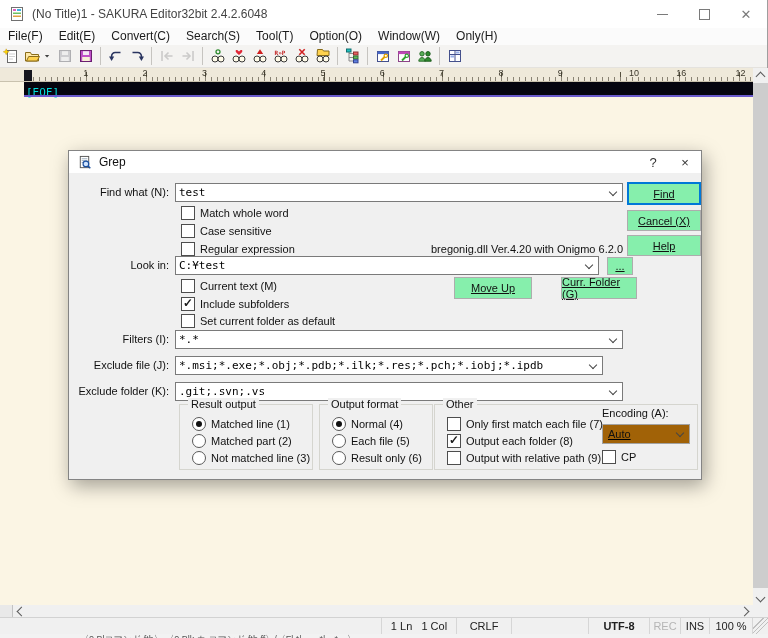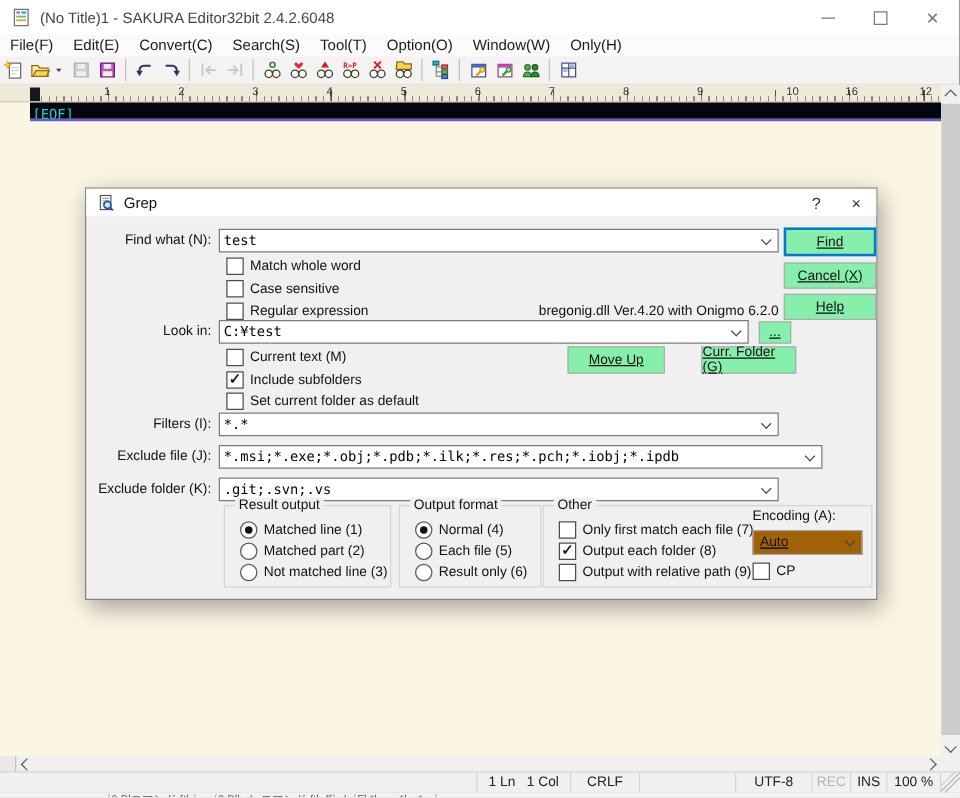--- a/index.html
+++ b/index.html
@@ -345,21 +345,21 @@
           <span class="chev right"></span>
         </div>
     </div>
     <div class="scorner"></div>
 
     <div class="statusbar">
         <div class="sspacer"></div>
         <div class="sf" style="width: 74px;">1 Ln &nbsp;&nbsp;1 Col</div>
         <div class="sf" style="width: 54px;">CRLF</div>
         <div class="sf" style="width: 76px;"></div>
-        <div class="sf" style="width: 60px;">UTF-8</div>
+        <div class="sf" style="width: 60px; font-weight: bold;">UTF-8</div>
         <div class="sf muted" style="width: 30px;">REC</div>
         <div class="sf" style="width: 28px;">INS</div>
         <div class="sf" style="width: 42px;">100 %</div>
         <div class="grip"></div>
       </div>
 
     <div class="dialog">
       <div class="dtitle">
         <span class="dicon">
           <svg viewBox="0 0 16 16">
@@ -426,21 +426,21 @@
       </div>
 
       <div class="flabel" style="left:0;top:182px;">Filters (I):</div>
       <div class="combo" style="left:106px;top:179px;width:448px;">
         <span class="cv">*.*</span>
         <span class="chevwrap">
             <span class="chev2"></span>
           </span>
       </div>
       <div class="flabel" style="left:0;top:208px;">Exclude file (J):</div>
-      <div class="combo" style="left:106px;top:205px;width:483px;">
+      <div class="combo" style="left:106px;top:205px;width:428px;">
         <span class="cv">*.msi;*.exe;*.obj;*.pdb;*.ilk;*.res;*.pch;*.iobj;*.ipdb</span>
         <span class="chevwrap">
             <span class="chev2"></span>
           </span>
       </div>
       <div class="flabel" style="left:0;top:234px;">Exclude folder (K):</div>
       <div class="combo" style="left:106px;top:231px;width:448px;">
         <span class="cv">.git;.svn;.vs</span>
         <span class="chevwrap">
             <span class="chev2"></span>

